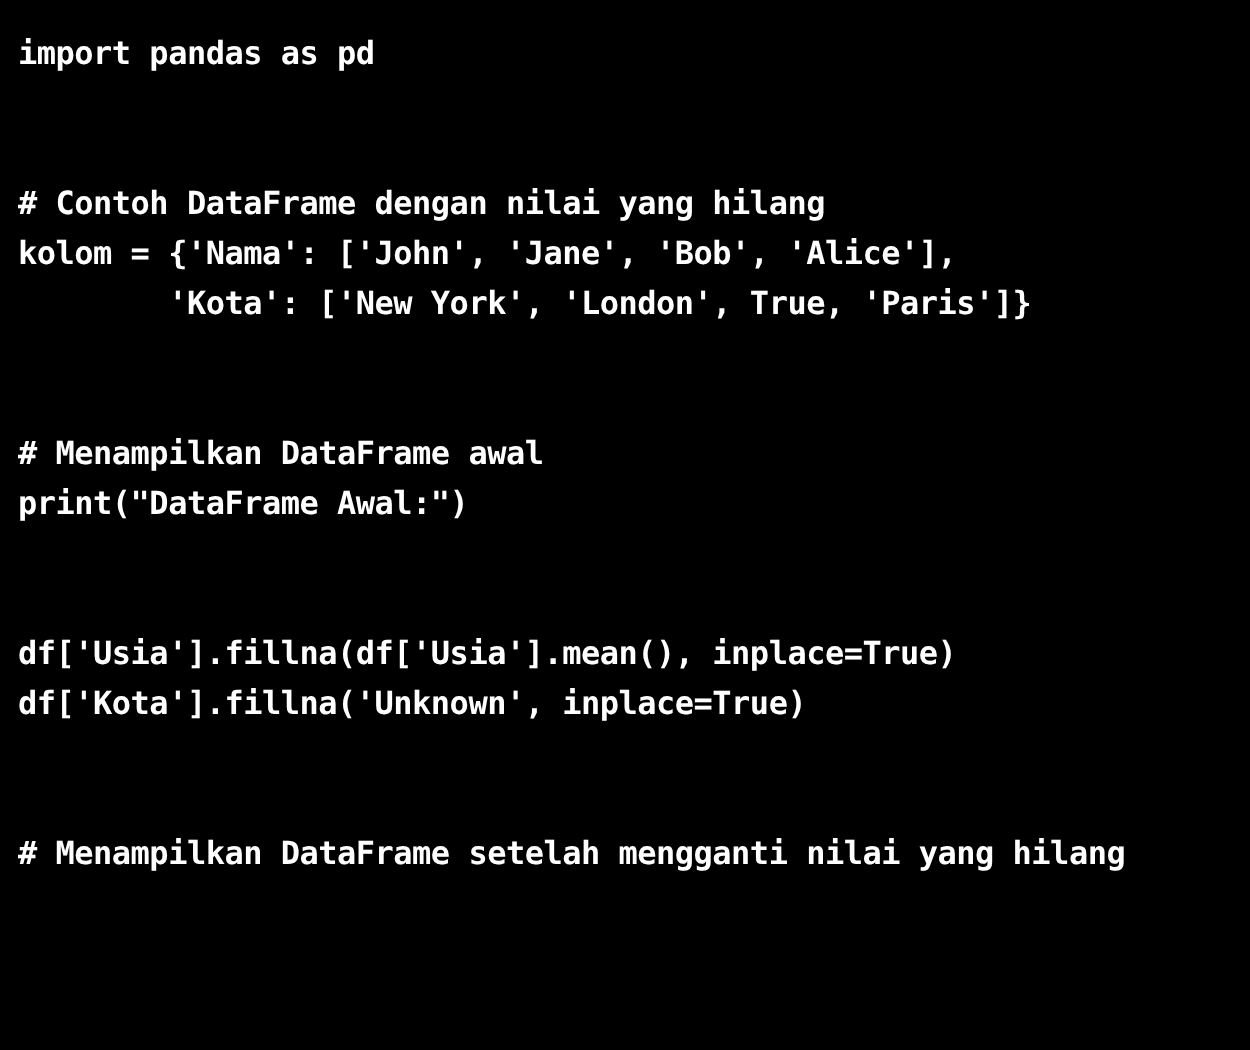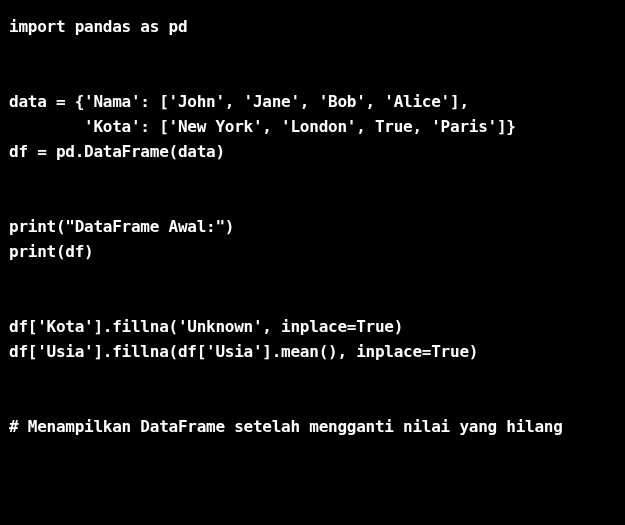--- a/index.html
+++ b/index.html
@@ -33,28 +33,28 @@
   }
 </style>
 </head>
 <body>
 
 <div id="code-block">
   <div id="code-lines">
       <div class="code-line">import pandas as pd</div>
       <div class="code-line blank">&nbsp;</div>
       <div class="code-line blank">&nbsp;</div>
-      <div class="code-line">data = {'Nama': ['John', 'Jane', 'Bob', 'Alice'],</div>
+      <div class="code-line"># Contoh DataFrame dengan nilai yang hilang</div>
+      <div class="code-line">kolom = {'Nama': ['John', 'Jane', 'Bob', 'Alice'],</div>
       <div class="code-line">        'Kota': ['New York', 'London', True, 'Paris']}</div>
-      <div class="code-line">df = pd.DataFrame(data)</div>
       <div class="code-line blank">&nbsp;</div>
       <div class="code-line blank">&nbsp;</div>
+      <div class="code-line"># Menampilkan DataFrame awal</div>
       <div class="code-line">print("DataFrame Awal:")</div>
-      <div class="code-line">print(df)</div>
       <div class="code-line blank">&nbsp;</div>
       <div class="code-line blank">&nbsp;</div>
+      <div class="code-line">df['Usia'].fillna(df['Usia'].mean(), inplace=True)</div>
       <div class="code-line">df['Kota'].fillna('Unknown', inplace=True)</div>
-      <div class="code-line">df['Usia'].fillna(df['Usia'].mean(), inplace=True)</div>
       <div class="code-line blank">&nbsp;</div>
       <div class="code-line blank">&nbsp;</div>
       <div class="code-line"># Menampilkan DataFrame setelah mengganti nilai yang hilang</div>
     </div>
 </div>
 
 </body></html>

